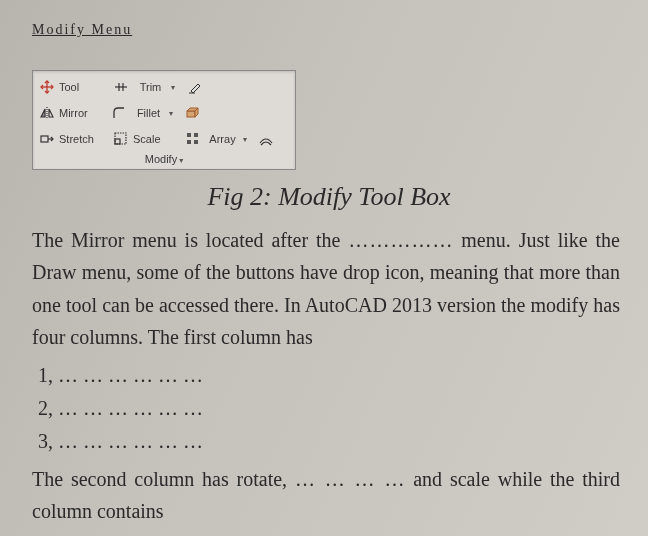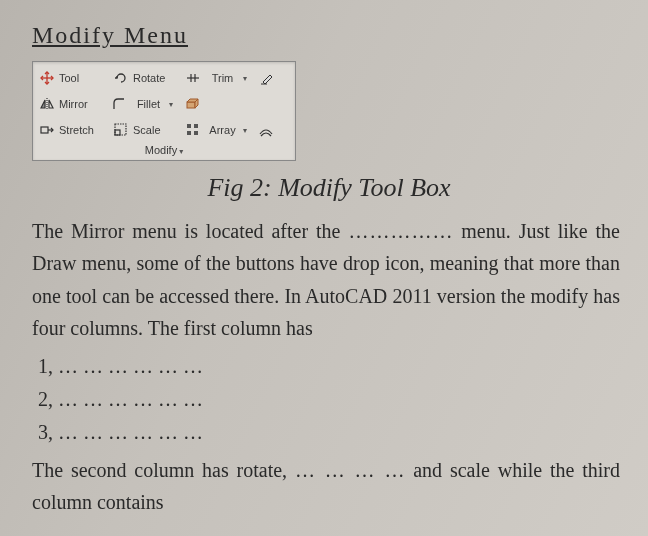--- a/index.html
+++ b/index.html
@@ -7,23 +7,23 @@
       width: 648px;
       height: 536px;
       background: linear-gradient(115deg, #b8b4ae 0%, #c5c1bb 40%, #d0ccc6 100%);
       font-family: "Times New Roman", Times, serif;
       color: #2a2a2a;
       padding: 22px 28px 20px 32px;
       position: relative;
       overflow: hidden;
     }
     .heading {
-      font-size: 24px;
+      font-size: 14px;
       text-decoration: underline;
-      margin-bottom: 12px;
+      margin-bottom: 32px;
       letter-spacing: 2px;
     }
     .toolbox {
       width: 264px;
       border: 1px solid #888;
       background: #dedbd6;
       padding: 4px 4px 0 4px;
       margin-bottom: 12px;
       box-shadow: 0 1px 3px rgba(0,0,0,0.15) inset;
     }
@@ -102,31 +102,20 @@
               <line x1="2" y1="8" x2="14" y2="8"></line>
               <polyline points="6,4 8,2 10,4"></polyline>
               <polyline points="6,12 8,14 10,12"></polyline>
               <polyline points="4,6 2,8 4,10"></polyline>
               <polyline points="12,6 14,8 12,10"></polyline>
             </g>
           </svg>
       </span>
       <span>Tool</span>
     </div>
-    <div class="tool-cell c2">
-      <span class="icon">
-        <svg width="16" height="16">
-            <g stroke="#333" stroke-width="1.3" fill="none">
-              <path d="M4 8 A4 4 0 1 1 8 12"></path>
-              <polyline points="2,8 4,8 4,6"></polyline>
-            </g>
-          </svg>
-      </span>
-      <span>Rotate</span>
-    </div>
     <div class="tool-cell c3">
       <span class="icon">
         <svg width="16" height="16">
             <g stroke="#333" stroke-width="1.2" fill="none">
               <line x1="2" y1="8" x2="14" y2="8"></line>
               <line x1="6" y1="4" x2="6" y2="12"></line>
               <line x1="10" y1="4" x2="10" y2="12"></line>
             </g>
           </svg>
       </span>
@@ -233,21 +222,21 @@
   </div>
   <div class="toolbox-footer">
     <span>Modify</span>
     <span class="dd">▾</span>
   </div>
 </div>
 
 <div class="caption">Fig 2: Modify Tool Box</div>
 
 <p class="para">
-  <span>The Mirror menu is located after the </span><span class="blank">……………</span><span> menu. Just like the Draw menu, some of the buttons have drop icon, meaning that more than one tool can be accessed there. In  AutoCAD  2011 version the modify has four columns. The first column  has</span>
+  <span>The Mirror menu is located after the </span><span class="blank">……………</span><span> menu. Just like the Draw menu, some of the buttons have drop icon, meaning that more than one tool can be accessed there. In  AutoCAD  2013 version the modify has four columns. The first column  has</span>
 </p>
 
 <div class="list-item">1, … … … … … …</div>
 <div class="list-item">2, … … … … … …</div>
 <div class="list-item">3, … … … … … …</div>
 
 <p class="para">
   <span>The  second  column  has   rotate,  </span><span class="blank">… … … …</span><span>  and  scale  while  the  third column  contains</span>
 </p>
 

